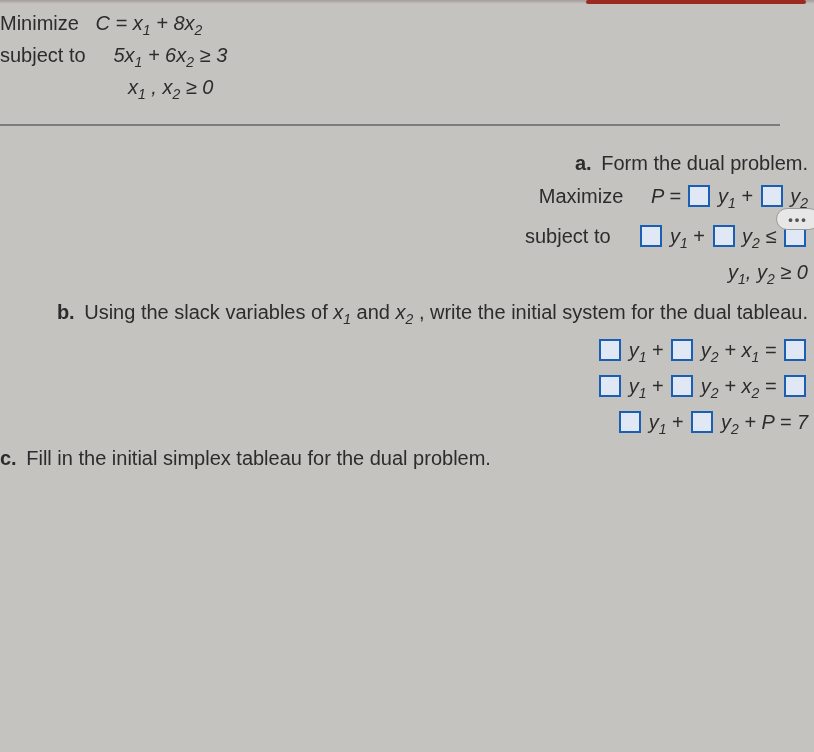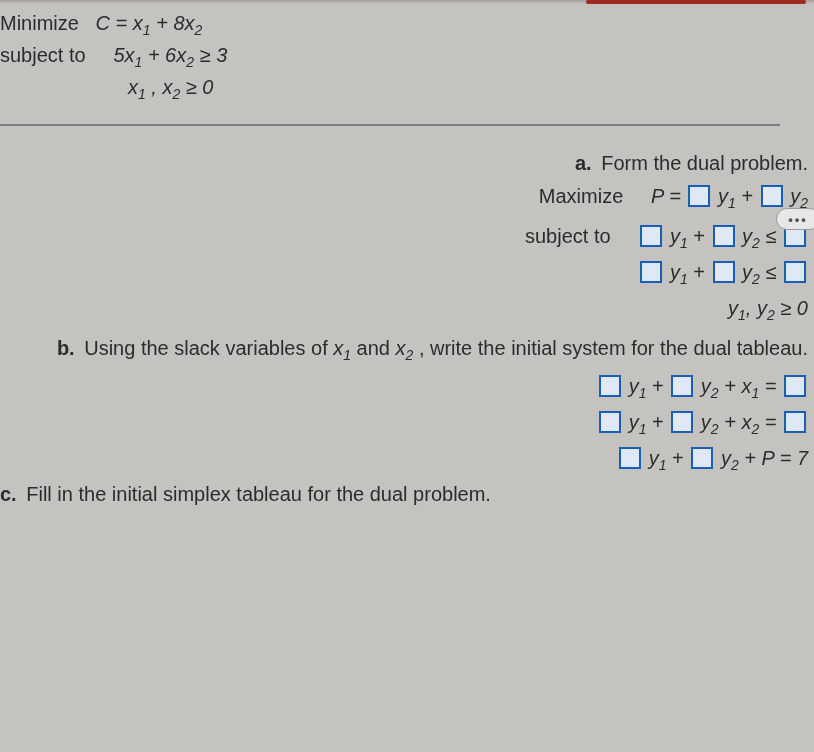--- a/index.html
+++ b/index.html
@@ -122,29 +122,20 @@
       &nbsp;&nbsp;&nbsp;
       <span class="box"></span>
       <span class="mathvar">y<sub>1</sub></span>
       <span>+</span>
       <span class="box"></span>
       <span class="mathvar">y<sub>2</sub></span>
       <span>≤</span>
       <span class="box"></span>
     </div>
     <div class="row indent">
-      <span class="box"></span>
-      <span class="mathvar">y<sub>1</sub></span>
-      <span>+</span>
-      <span class="box"></span>
-      <span class="mathvar">y<sub>2</sub></span>
-      <span>≤</span>
-      <span class="box"></span>
-    </div>
-    <div class="row indent">
       <span class="mathvar">y<sub>1</sub>, y<sub>2</sub> ≥ 0</span>
     </div>
   </div>
 
   <div class="section" style="margin-top:14px;">
     <div class="row">
       <span class="label-b">b.</span>
       <span>Using the slack variables of </span>
       <span class="mathvar">x<sub>1</sub></span>
       <span> and </span>

